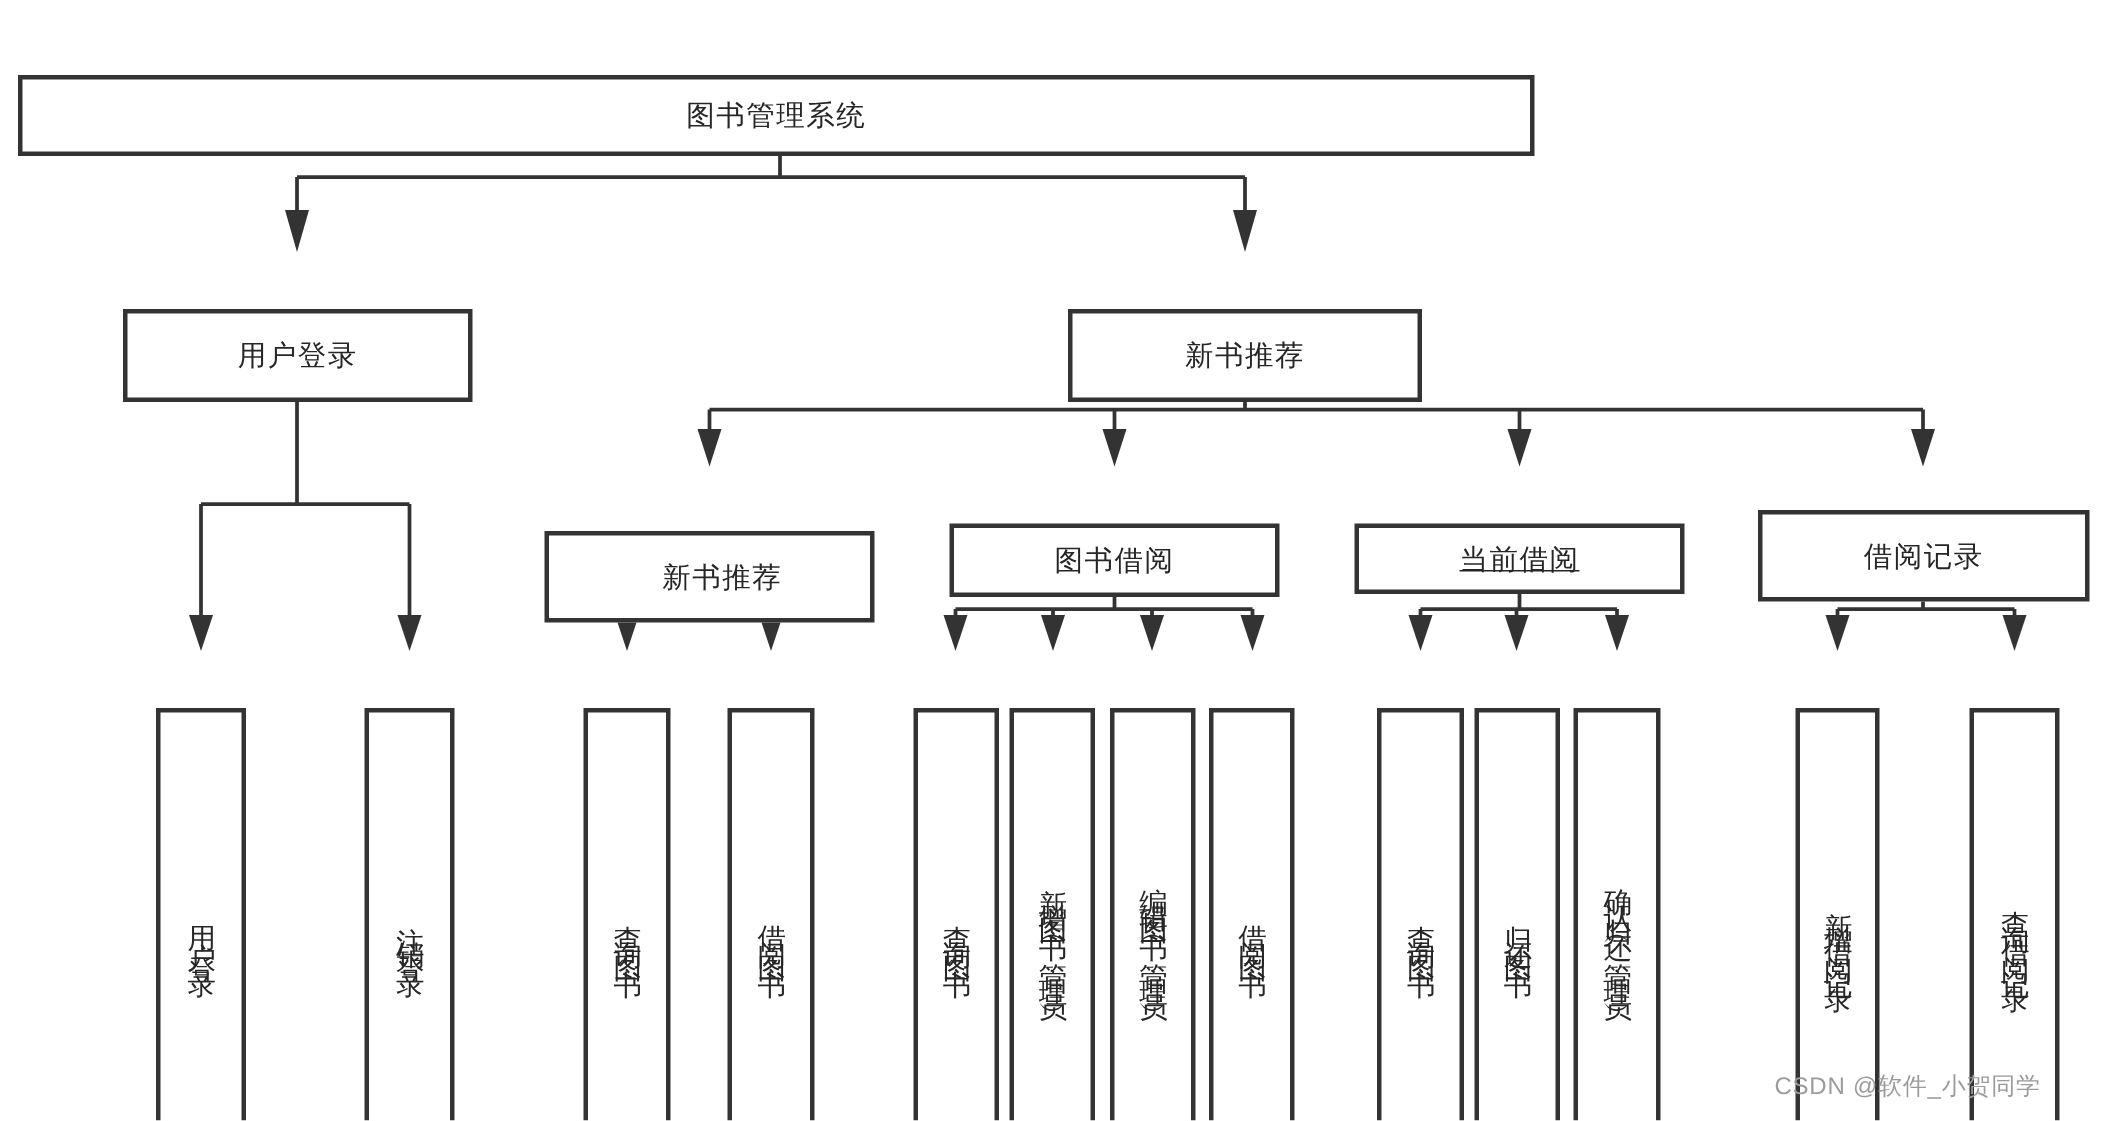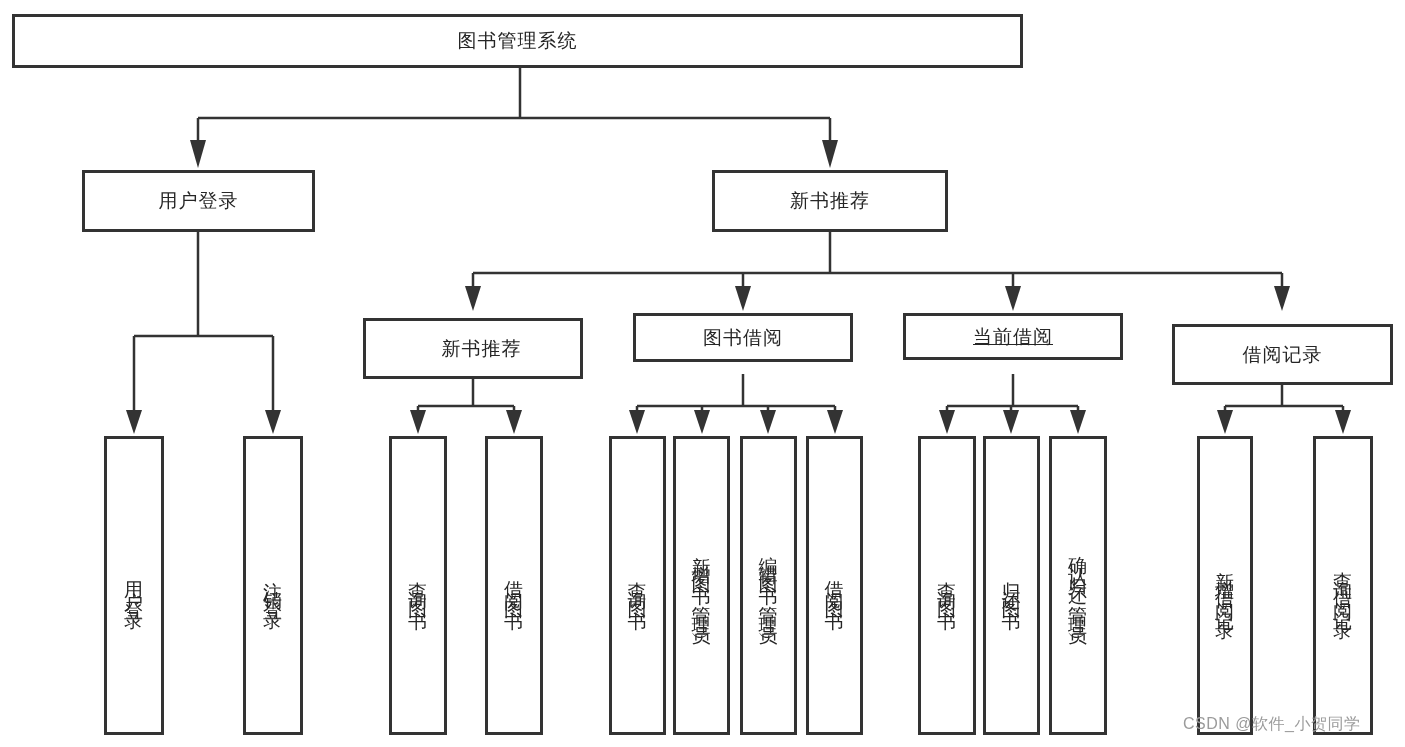--- a/index.html
+++ b/index.html
@@ -20,20 +20,21 @@
     color: var(--line, #333333);
   }
   .box {
     position: absolute;
     background: var(--box-background, #ffffff);
     border: 3px solid var(--line, #333333);
     display: flex;
     align-items: center;
     justify-content: center;
     text-align: left;
+    margin-top: 36px;
   }
   .box.h { font-size: 19px; letter-spacing: 1px; }
   .box.v { font-size: 19px; }
   .vtext {
     writing-mode: vertical-rl;
     text-orientation: mixed;
     letter-spacing: 10px;
     line-height: 1;
     display: block;
   }
@@ -130,21 +131,21 @@
   </svg>
 
   <div class="box h" style="left:12px; top:14px; width:1011px; height:54px;">图书管理系统</div>
 
   <div class="box h" style="left:82px; top:170px; width:233px; height:62px;">用户登录</div>
   <div class="box h" style="left:712px; top:170px; width:236px; height:62px;">新书推荐</div>
 
   <div class="box h" style="left:363px; top:318px; width:220px; height:61px;padding-left:17px;">新书推荐</div>
   <div class="box h" style="left:633px; top:313px; width:220px; height:49px;">图书借阅</div>
   <div class="box h" style="left:903px; top:313px; width:220px; height:47px;text-decoration:underline;">当前借阅</div>
-  <div class="box h" style="left:1172px; top:324px; width:221px; height:61px;">借阅记录</div>
+  <div class="box h" style="left:1172px; top:304px; width:221px; height:61px;">借阅记录</div>
 
   <div class="box v" style="left:104px; top:436px; width:60px; height:299px;">
     <span class="vtext">用户登录</span>
   </div>
   <div class="box v" style="left:243px; top:436px; width:60px; height:299px;">
     <span class="vtext">注销登录</span>
   </div>
 
   <div class="box v" style="left:389px; top:436px; width:58px; height:299px;">
     <span class="vtext">查询图书</span>

